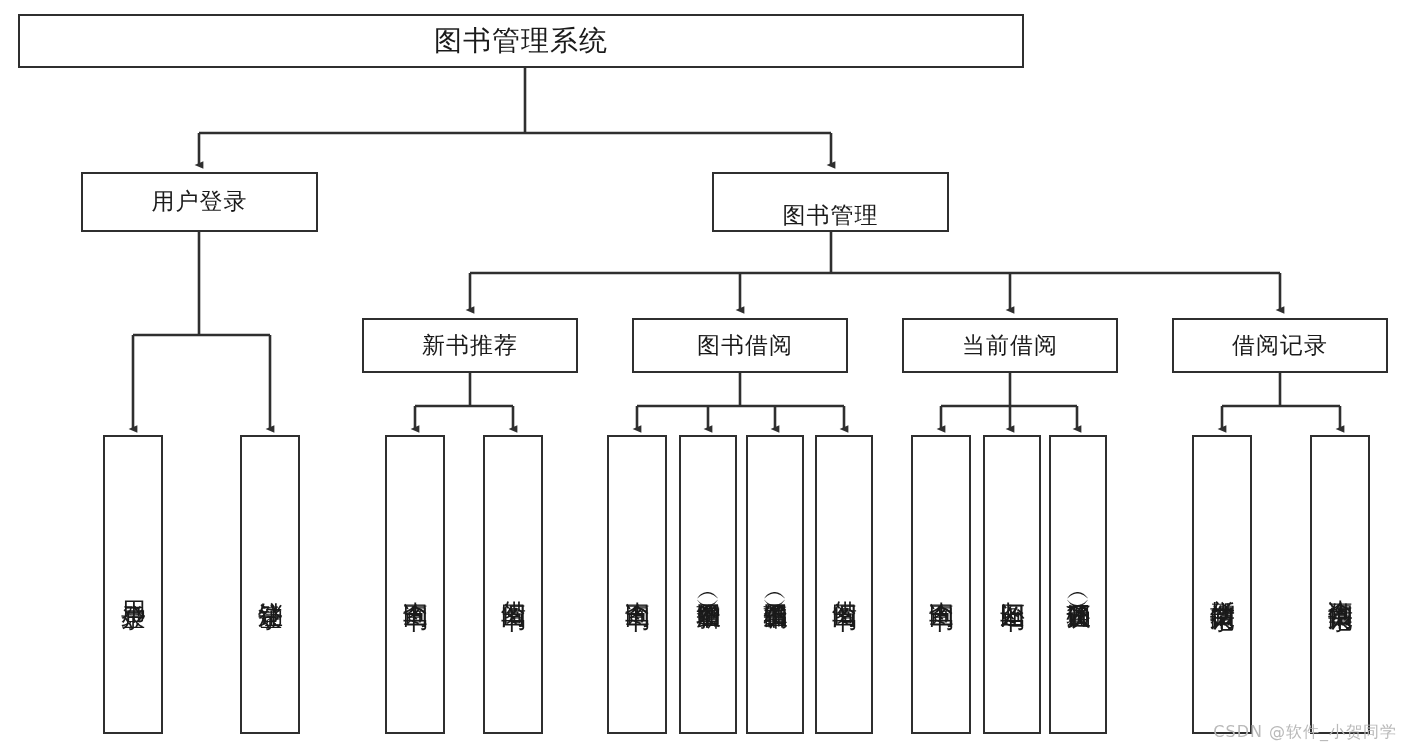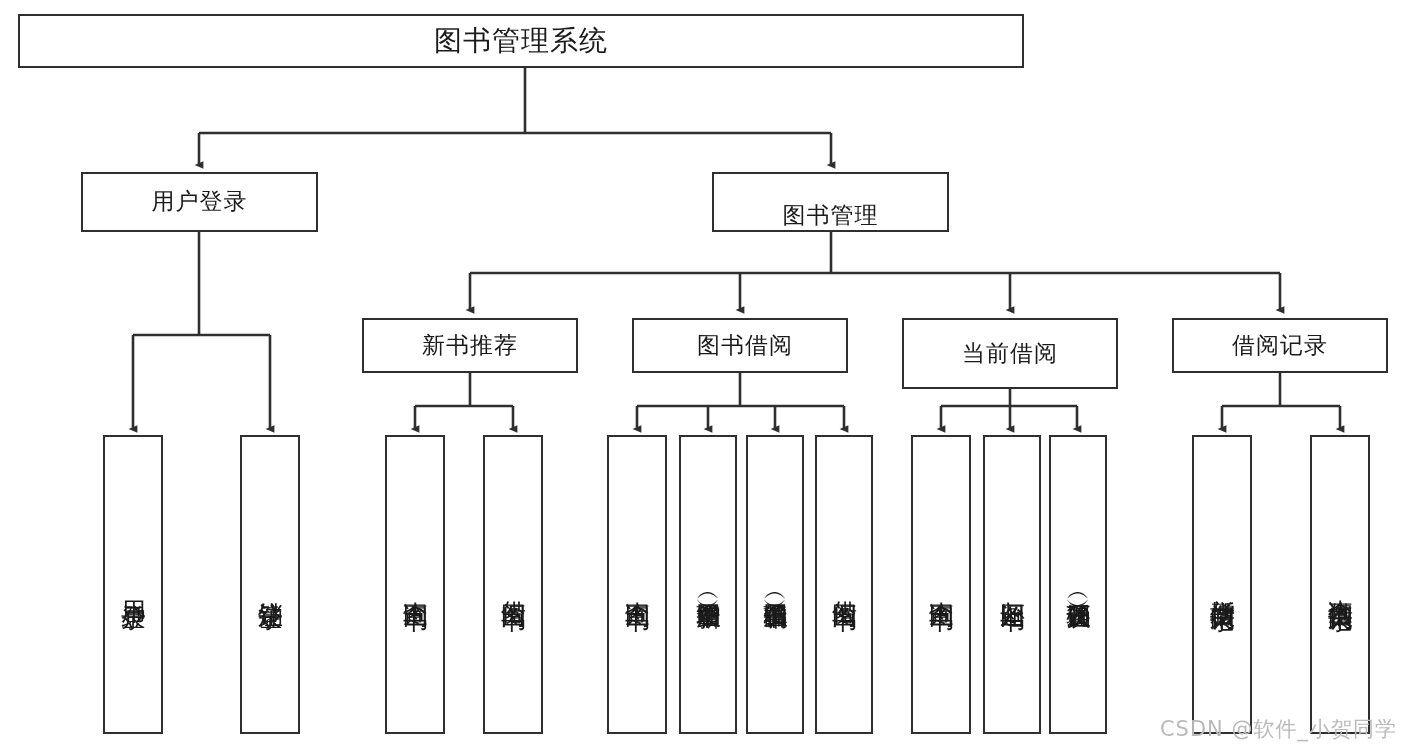--- a/index.html
+++ b/index.html
@@ -55,21 +55,21 @@
   .node.vert .vtext {
     writing-mode: vertical-rl;
     text-orientation: upright;
     display: block;
     max-height: 100%;
   }
   .watermark {
     position: absolute;
     right: 8px;
     bottom: 4px;
-    font-size: 21px;
+    font-size: 16px;
     color: #b9b9b9;
     letter-spacing: 1px;
     white-space: nowrap;
     font-family: "DejaVu Sans", "Liberation Sans", sans-serif;
   }
 </style>
 </head>
 <body>
 
 <div id="canvas">
@@ -137,21 +137,21 @@
   </div>
 
   <div class="node horiz" style="left:362px; top:318px; width:216px; height:55px;">
     <span>新书推荐</span>
   </div>
 
   <div class="node horiz" style="left:632px; top:318px; width:216px; height:55px;padding-left:10px;">
     <span>图书借阅</span>
   </div>
 
-  <div class="node horiz" style="left:902px; top:318px; width:216px; height:71px;">
+  <div class="node horiz" style="left:902px; top:318px; width:216px; height:55px;">
     <span>当前借阅</span>
   </div>
 
   <div class="node horiz" style="left:1172px; top:318px; width:216px; height:55px;">
     <span>借阅记录</span>
   </div>
 
   <div class="node vert" style="left:103px; top:435px; width:60px; height:299px;">
     <span class="vtext">用户登录</span>
   </div>

